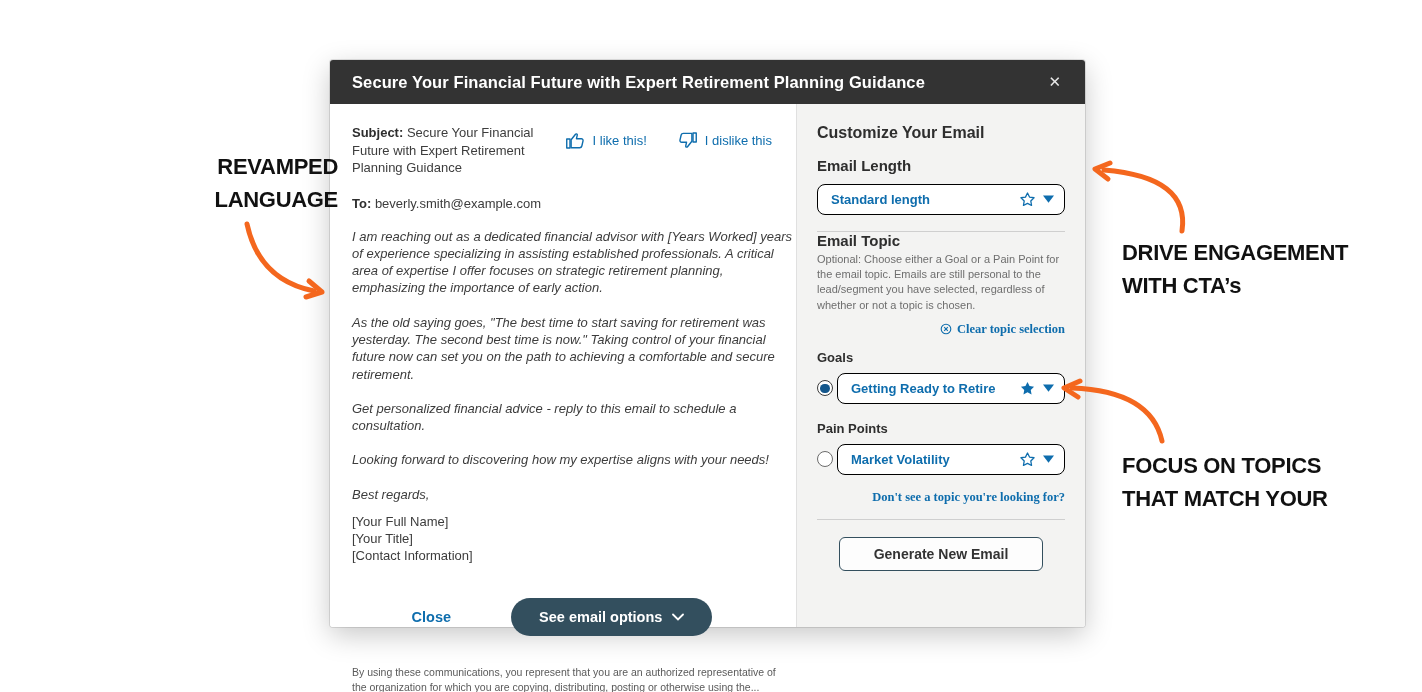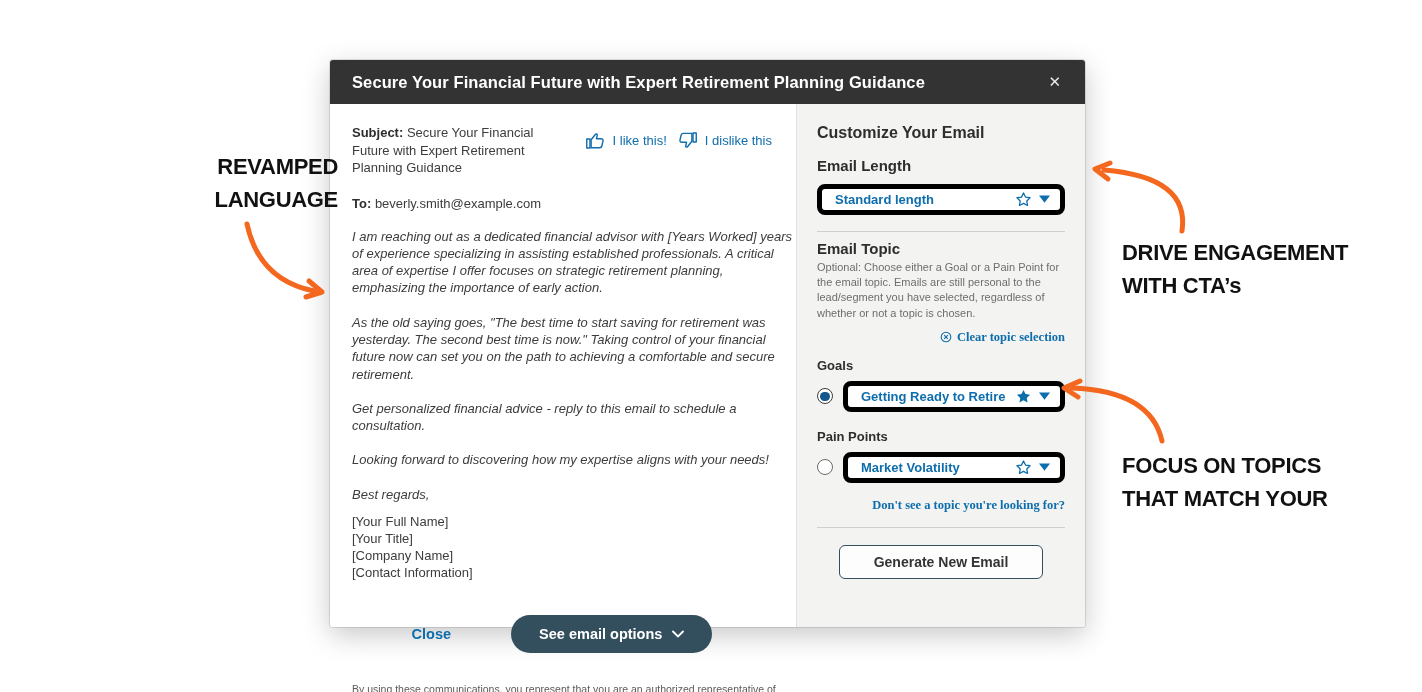--- a/index.html
+++ b/index.html
@@ -14,52 +14,52 @@
                   padding:0 16px 0 22px; border-radius:3px 3px 0 0; flex:0 0 auto; }
   .modal-title { font-size:16.5px; font-weight:700; letter-spacing:.1px; flex:1; }
   .modal-close { color:#e8e8e8; font-size:15px; font-weight:400; cursor:pointer; padding:4px 8px; }
   .modal-body { flex:1; display:flex; min-height:0; }
 
   
   .email-pane { width:466px; background:#fff; padding:20px 24px 16px 22px; font-size:13px; color:#3c3c3c; border-radius:0 0 0 3px; }
   .subject-row { display:flex; align-items:flex-start; }
   .subject { width:252px; line-height:1.35; color:#3d3d3d; }
   .subject b, .to b { font-weight:700; color:#2e2e2e; }
-  .feedback { display:flex; gap:10px; margin-left:22px; margin-top:6px; white-space:nowrap; }
+  .feedback { display:flex; gap:30px; margin-left:22px; margin-top:6px; white-space:nowrap; }
   .fb-btn { display:flex; align-items:center; gap:7px; color:#0e6dad; font-size:13px; cursor:pointer; }
   .fb-btn svg { width:21px; height:21px; }
   .to { margin-top:19px; }
   .greeting { margin-top:19px; }
   .para { margin-top:17px; line-height:1.33; width:446px;font-style:italic; }
   .sig { margin-top:11px; line-height:1.3; }
   .email-footer { margin-top:33px; display:flex; align-items:center; justify-content:center; gap:60px; }
   .close-link { color:#0e6dad; font-size:14.5px; font-weight:600; cursor:pointer; }
   .options-pill { background:#334f5e; color:#fff; font-size:14.5px; font-weight:600; border:none;
                   border-radius:22px; padding:11px 28px; display:flex; align-items:center; gap:10px; cursor:pointer; }
   .options-pill svg { width:12px; height:8px; }
   .disclaimer { margin-top:29px; font-size:10.5px; color:#5a5a5a; line-height:1.45; width:428px; }
 
   
   .customize-pane { flex:1; background:#f3f3f2; border-left:1px solid #e0e0e0; padding:20px 20px 16px 20px;
                     border-radius:0 0 3px 0; }
   .cz-title { font-size:16px; font-weight:700; color:#2e2e2e; }
   .section-label { font-size:15px; font-weight:700; color:#2e2e2e; margin-top:15px; }
-  .dropdown { background:#fff; border:5px solid #000000; border-radius:8px; height:31px; display:flex;
+  .dropdown { background:#fff; border:1px solid #000000; border-radius:8px; height:31px; display:flex;
               align-items:center; padding:0 10px 0 13px; cursor:pointer; margin-top:10px; }
   .dd-label { color:#0e6dad; font-size:13px; font-weight:600; flex:1; }
   .dd-icons { display:flex; align-items:center; gap:7px; }
   .dd-icons svg.star { width:17px; height:17px; }
   .dd-icons svg.caret { width:11px; height:9px; }
   .divider { border:none; border-top:1px solid #cfcfcf; margin:16px 0 0 0; }
   .helper { font-size:11px; color:#6e6e6e; line-height:1.38; margin-top:3px; }
   .link-row { display:flex; justify-content:flex-end; margin-top:9px;font-family:Liberation Serif, serif; }
   .blue-link { color:#0e6dad; font-size:12.5px; font-weight:700; cursor:pointer; display:flex; align-items:center; gap:5px; }
   .blue-link svg { width:12px; height:12px; }
   .mini-label { font-size:13px; font-weight:700; color:#2e2e2e; margin-top:13px; }
-  .choice-row { display:flex; align-items:center; gap:10px; margin-top:8px; }
+  .choice-row { display:flex; align-items:center; gap:4px; margin-top:8px; }
   .choice-row .dropdown { flex:1; margin-top:0; }
   .radio { width:16px; height:16px; border-radius:50%; border:1.6px solid #6b6b6b; background:#fff;
            flex:0 0 auto; position:relative; cursor:pointer; }
   .radio.checked { border-color:#3d3d3d; }
   .radio.checked::after { content:""; position:absolute; inset:2.4px; border-radius:50%; background:#14578c; }
   .generate-wrap { display:flex; justify-content:center; margin-top:17px; }
   .generate-btn { background:#fdfdfd; border:1.6px solid #334f5e; border-radius:6px; padding:8px 34px;
                   font-size:14px; font-weight:600; color:#333; font-family:"Liberation Sans",sans-serif; cursor:pointer; }
 
   
@@ -118,21 +118,20 @@
 
         <p class="para">I am reaching out as a dedicated financial advisor with [Years Worked] years of experience specializing in assisting established professionals. A critical area of expertise I offer focuses on strategic retirement planning, emphasizing the importance of early action.</p>
         <p class="para">As the old saying goes, "The best time to start saving for retirement was yesterday. The second best time is now." Taking control of your financial future now can set you on the path to achieving a comfortable and secure retirement.</p>
         <p class="para">Get personalized financial advice - reply to this email to schedule a consultation.</p>
         <p class="para">Looking forward to discovering how my expertise aligns with your needs!</p>
         <p class="para">Best regards,</p>
 
         <div class="sig">
           <div>[Your Full Name]</div>
           <div>[Your Title]</div>
-          <div>[Company Name]</div>
           <div>[Contact Information]</div>
         </div>
 
         <div class="email-footer">
           <span class="close-link">Close</span>
           <button class="options-pill">
             <span>See email options</span>
             <svg class="icon" viewBox="0 0 12 8" fill="none" stroke="#ffffff" stroke-width="1.8" stroke-linecap="round">
                 <path d="M1 1.5l5 5 5-5"></path>
               </svg>
@@ -155,21 +154,21 @@
                 <path d="M12 2.8l2.85 5.8 6.4.93-4.63 4.5 1.1 6.36L12 17.4l-5.72 3 1.1-6.37-4.63-4.5 6.4-.92z"></path>
               </svg>
             <svg class="caret" viewBox="0 0 12 9">
                 <polygon points="0,0 12,0 6,8" fill="#0e6dad"></polygon>
               </svg>
           </span>
         </div>
 
         <hr class="divider">
 
-        <div class="section-label" style="margin-top:8px">Email Topic</div>
+        <div class="section-label" style="margin-top:0">Email Topic</div>
         <div class="helper">Optional: Choose either a Goal or a Pain Point for the email topic. Emails are still personal to the lead/segment you have selected, regardless of whether or not a topic is chosen.</div>
 
         <div class="link-row">
           <span class="blue-link">
             <svg viewBox="0 0 14 14" fill="none" stroke="#0e6dad" stroke-width="1.3">
                 <circle cx="7" cy="7" r="5.6"></circle>
                 <path d="M4.9 4.9l4.2 4.2M9.1 4.9L4.9 9.1"></path>
               </svg>
             <span>Clear topic selection</span>
           </span>

